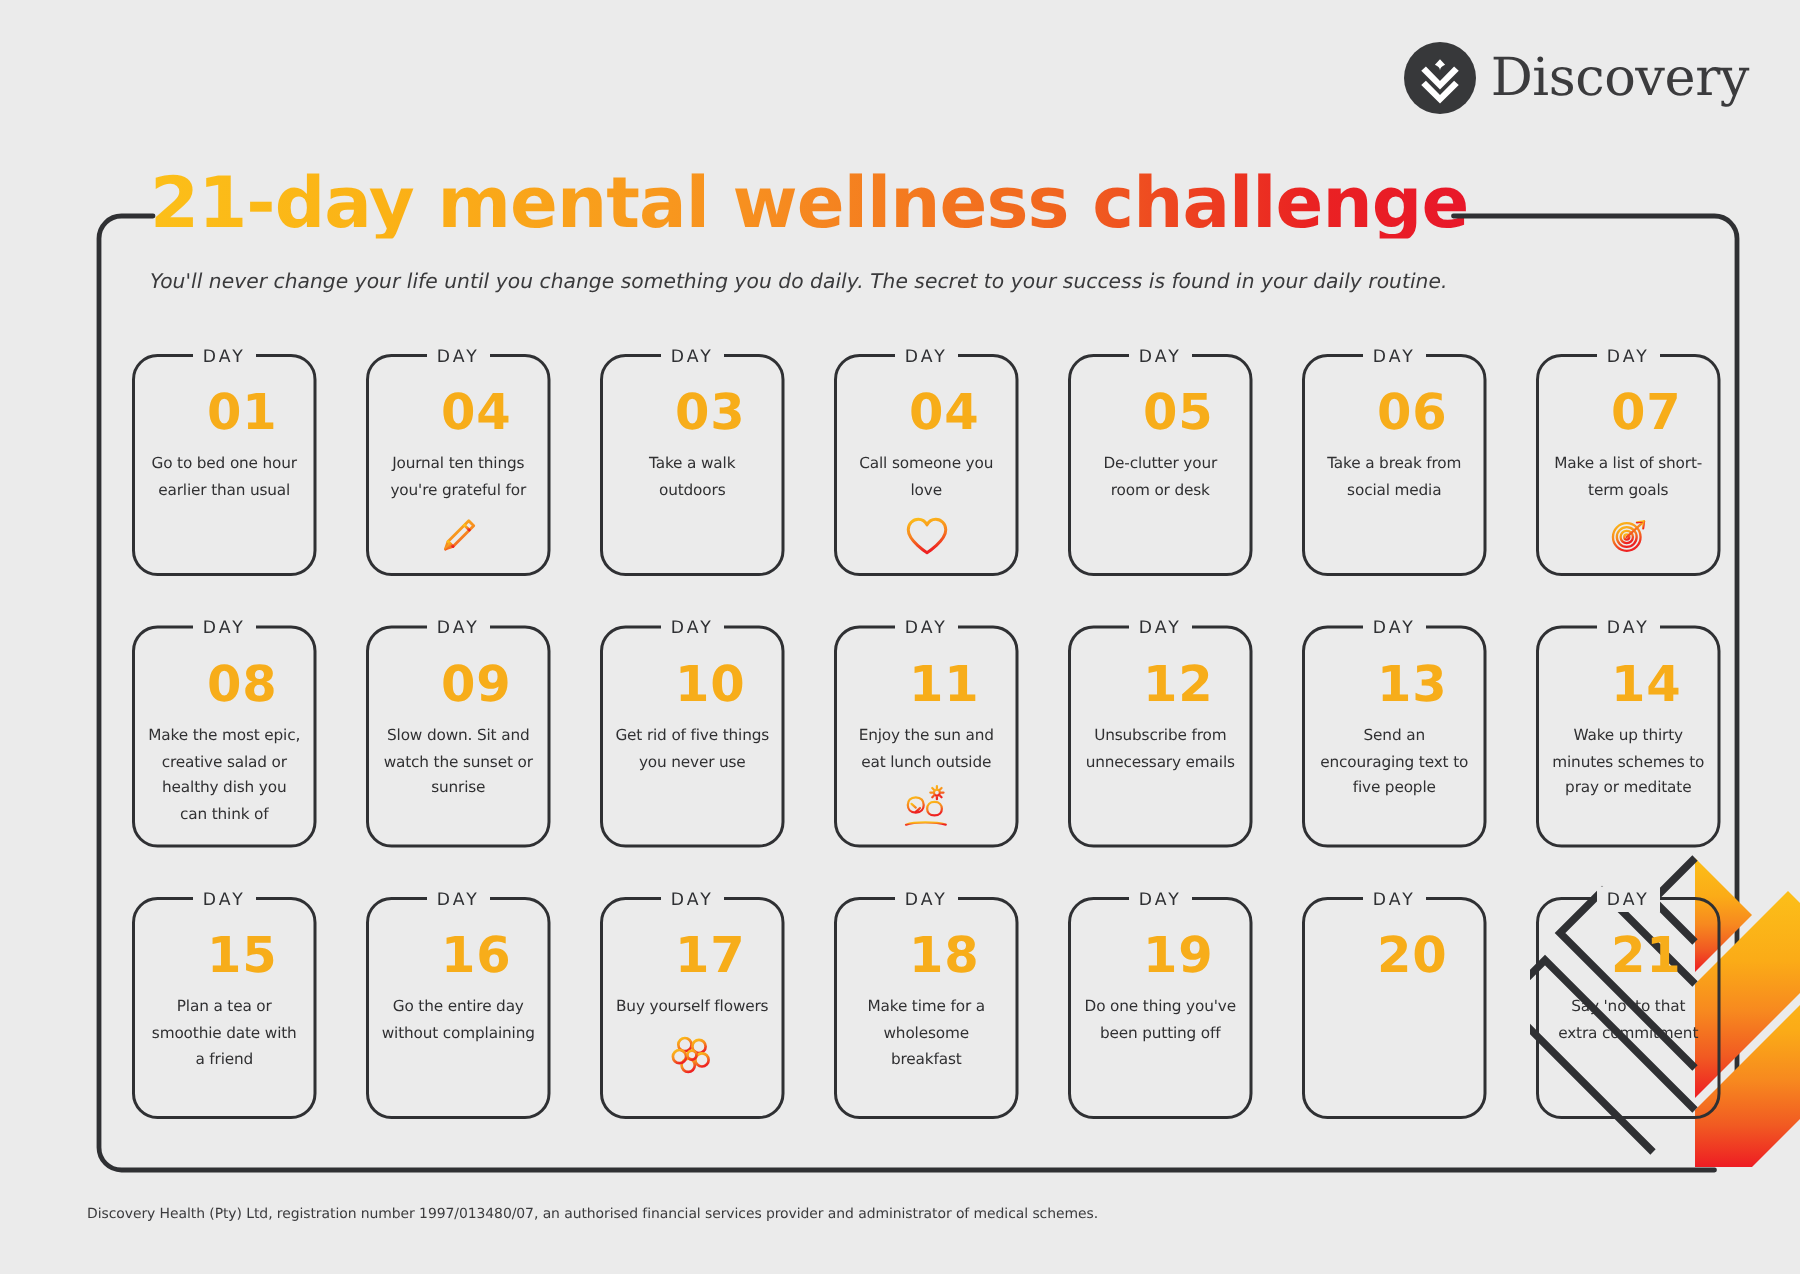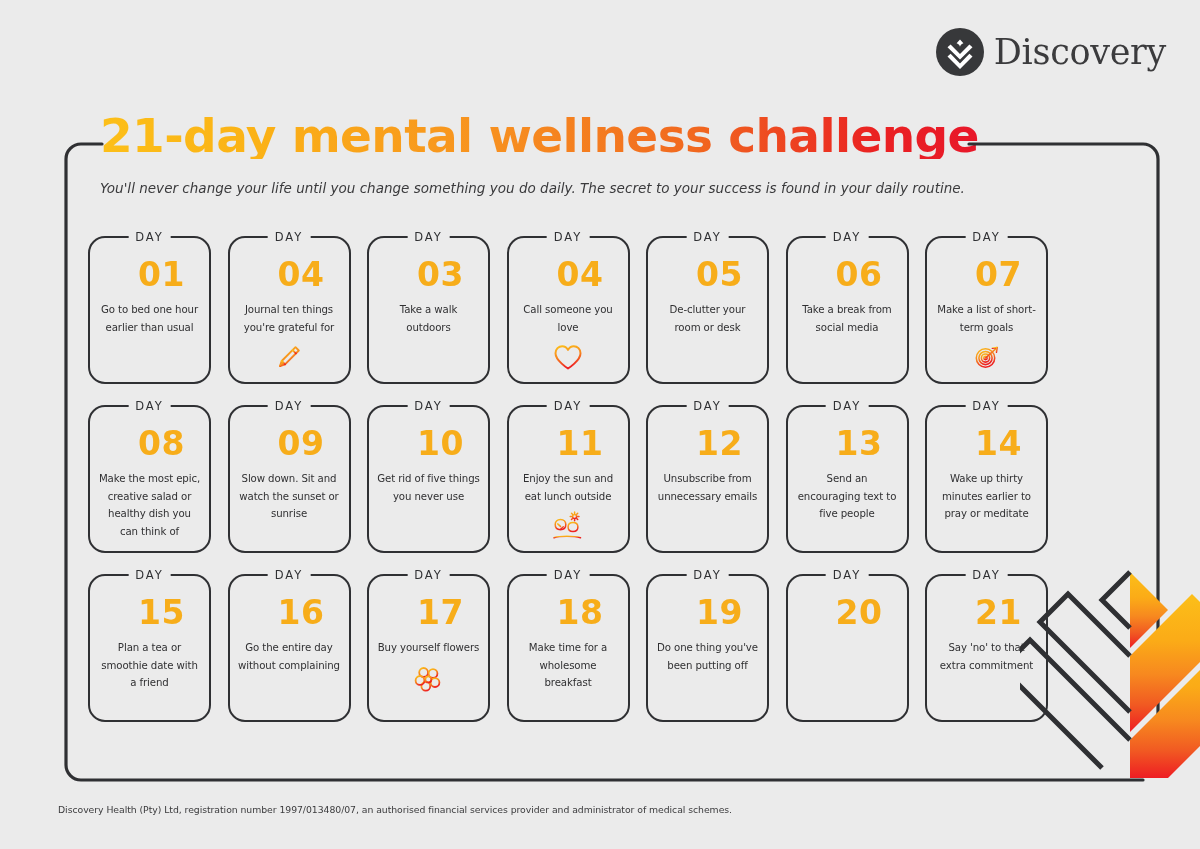--- a/index.html
+++ b/index.html
@@ -78,20 +78,21 @@
   
   .grid {
     position: absolute;
     left: 88px;
     top: 236px;
     width: 972px;
     display: grid;
     grid-template-columns: repeat(7, 123px);
     column-gap: 16.5px;
     row-gap: 21px;
+    gap: 33px;
   }
   .card {
     position: relative;
     height: 148px;
     border: 2.1px solid #2f3033;
     border-radius: 17px;
     box-sizing: border-box;
     background: transparent;
   }
 
@@ -383,21 +384,21 @@
   <div class="card">
     <div class="day-label">DAY</div>
     <div class="day-num">13</div>
     <div class="day-text">Send an encouraging text to five people</div>
 
   </div>
 
   <div class="card">
     <div class="day-label">DAY</div>
     <div class="day-num">14</div>
-    <div class="day-text">Wake up thirty minutes earlier to pray or meditate</div>
+    <div class="day-text">Wake up thirty minutes schemes to pray or meditate</div>
 
   </div>
 
   <div class="card row3">
     <div class="day-label">DAY</div>
     <div class="day-num">15</div>
     <div class="day-text">Plan a tea or smoothie date with a friend</div>
 
   </div>
 

